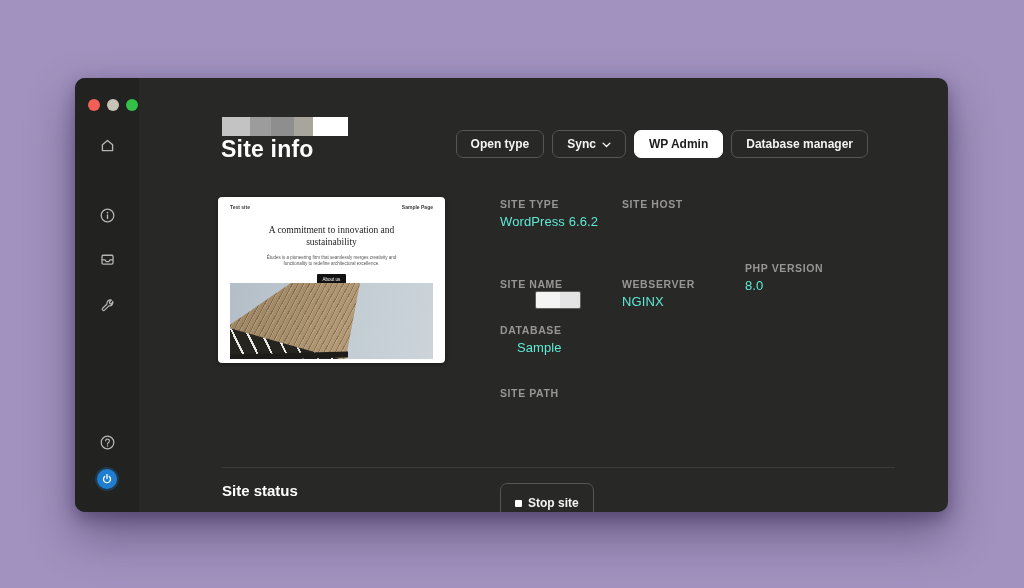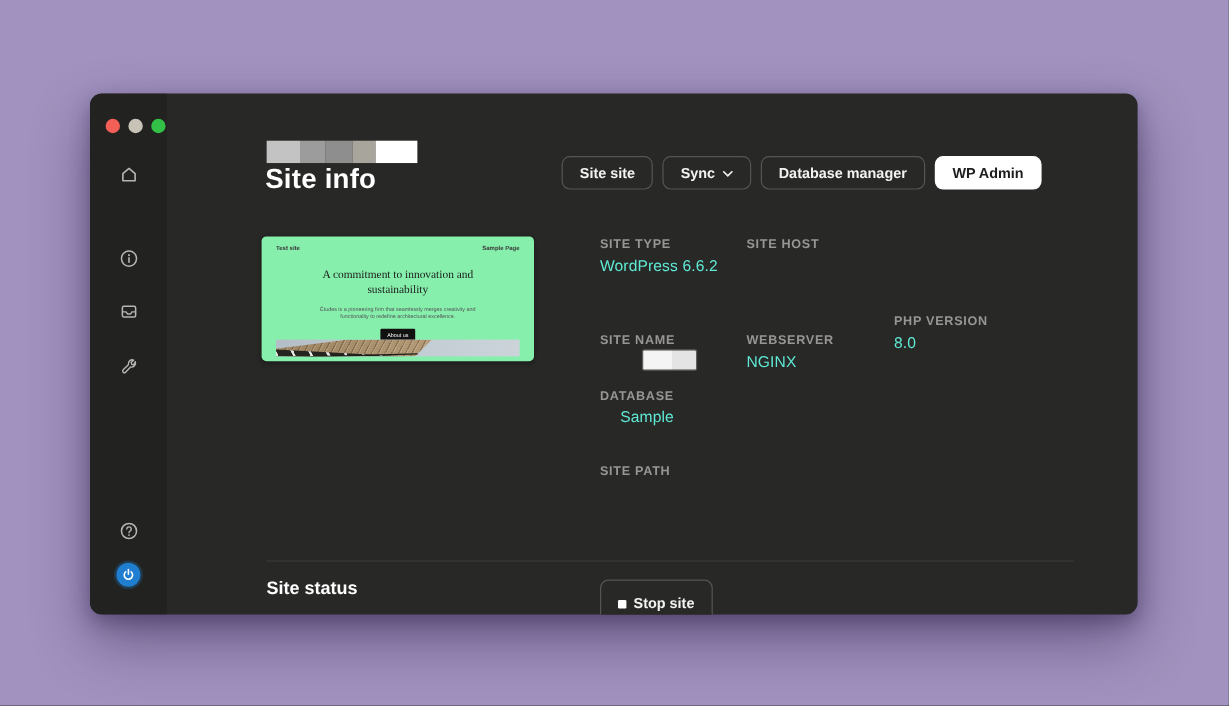--- a/index.html
+++ b/index.html
@@ -52,22 +52,22 @@
     height:28px; display:flex; align-items:center; gap:6px;
     padding:0 14px; border-radius:7px; cursor:pointer;
     background:#282827; border:1px solid #555553;
     color:#f3f3f2; font-size:12px; font-weight:bold; white-space:nowrap;
     font-family:inherit;
   }
   .btn-light{ background:#ffffff; border-color:#ffffff; color:#1d1d1d; }
   .chev{ margin-top:1px; }
   
   .preview{
-    position:absolute; left:143px; top:119px; width:227px; height:104px;
-    background:#86efac; border-radius:4px; overflow:hidden;
+    position:absolute; left:143px; top:119px; width:227px; height:166px;
+    background:#ffffff; border-radius:4px; overflow:hidden;
     box-shadow:0 1px 4px rgba(0,0,0,.4);
   }
   .pv-header{
     display:flex; justify-content:space-between; align-items:center;
     padding:7px 12px 0 12px; font-size:5px; color:#3a3a3a; font-weight:bold;
   }
   .pv-heading{
     margin:14px auto 0; width:72%; text-align:center;
     font-family:"Liberation Serif","DejaVu Serif",serif;
     font-size:9.5px; line-height:1.3; color:#1c1c1c; font-weight:normal;
@@ -188,33 +188,33 @@
     <span style="width:28px;background:#c3c3c3;"></span>
     <span style="width:21px;background:#9c9c9c;"></span>
     <span style="width:23px;background:#8e8e8e;"></span>
     <span style="width:19px;background:#a8a59d;"></span>
     <span style="width:35px;background:#ffffff;"></span>
   </div>
   <div class="page-title">Site info</div>
 
   <div class="header-buttons">
     <button class="btn">
-      <span>Site site</span>
+      <span>Open type</span>
     </button>
     <button class="btn">
       <span>Sync</span>
       <svg class="chev" width="9" height="6" viewBox="0 0 10 7">
         <path d="M1 1.3 L5 5.3 L9 1.3" fill="none" stroke="#f3f3f2" stroke-width="1.6" stroke-linecap="round"></path>
       </svg>
     </button>
+    <button class="btn btn-light">
+      <span>WP Admin</span>
+    </button>
     <button class="btn">
       <span>Database manager</span>
-    </button>
-    <button class="btn btn-light">
-      <span>WP Admin</span>
     </button>
   </div>
 
   <div class="preview">
     <div class="pv-header">
       <span>Test site</span>
       <span>Sample Page</span>
     </div>
     <div class="pv-heading">A commitment to innovation and sustainability</div>
     <div class="pv-body">Études is a pioneering firm that seamlessly merges creativity and functionality to redefine architectural excellence.</div>

